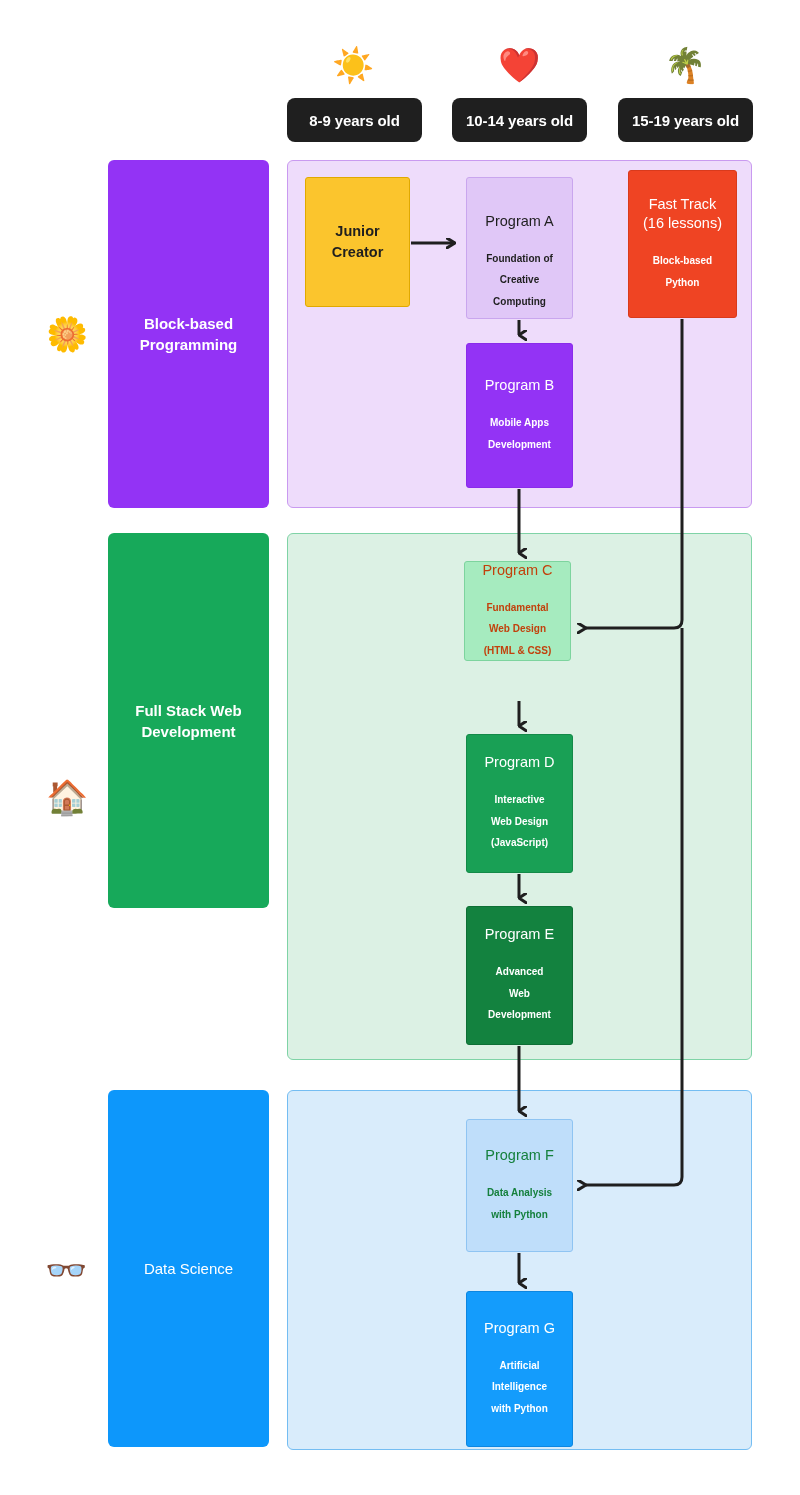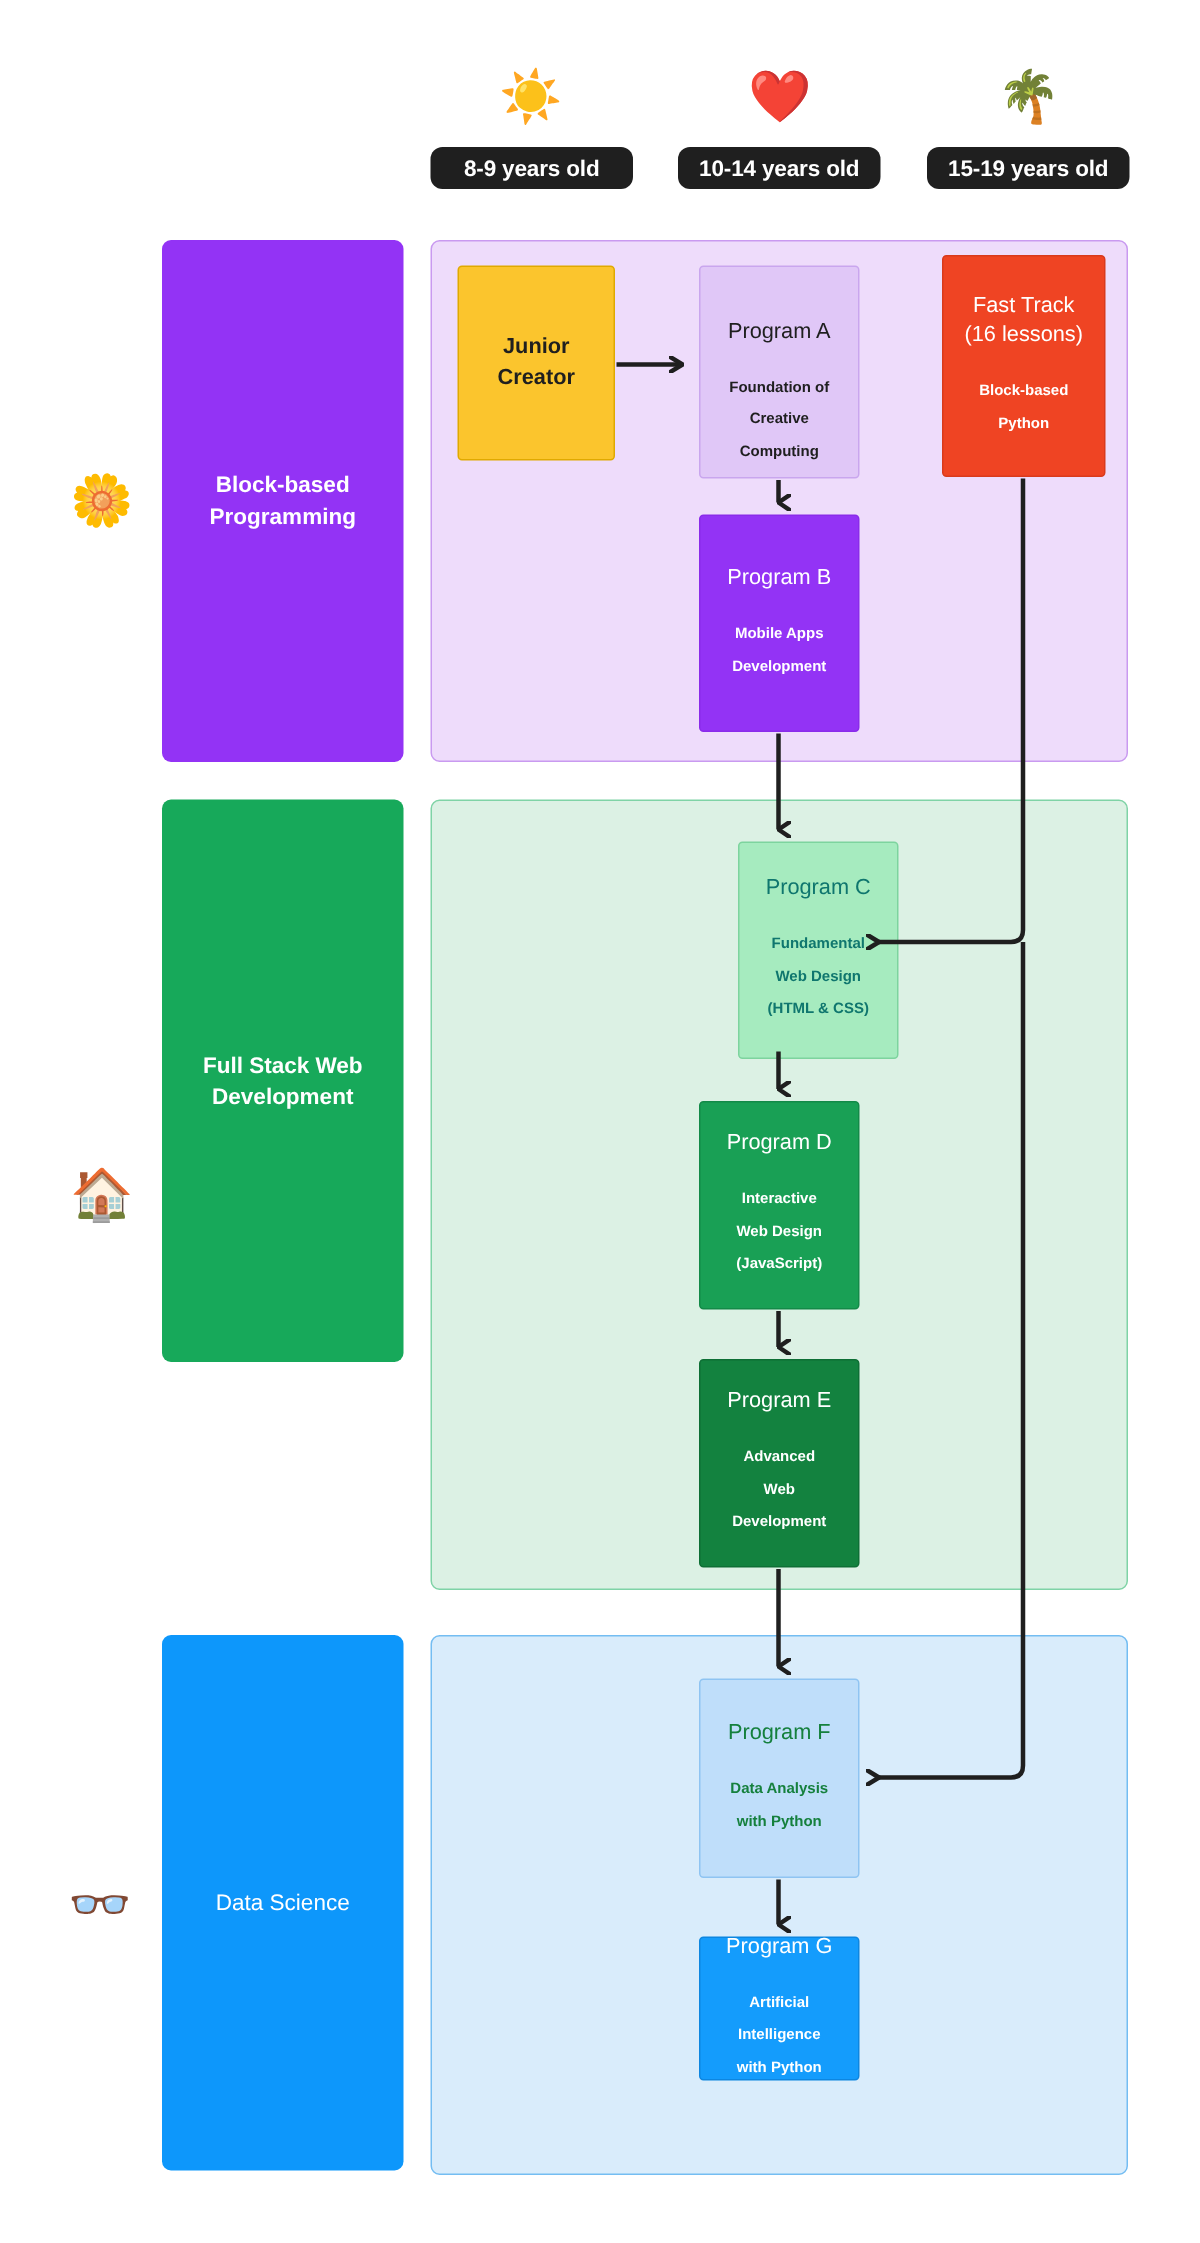--- a/index.html
+++ b/index.html
@@ -19,21 +19,21 @@
   .age-emoji{
     position:absolute;
     width:44px;height:44px;
     font-size:34px;
     line-height:44px;
     text-align:center;
     user-select:none;
   }
   .age-badge{
     position:absolute;
-    height:28px;
+    height:44px;
     background:#1f1f1f;
     border-radius:8px;
     color:#ffffff;
     font-size:15px;
     font-weight:bold;
     display:flex;
     align-items:center;
     justify-content:center;
     letter-spacing:-0.1px;
   }
@@ -168,21 +168,21 @@
     <div class="code">
       <div>Fast Track</div>
       <div>(16 lessons)</div>
     </div>
     <div class="title">
       <div>Block-based</div>
       <div>Python</div>
     </div>
   </div>
 
-  <div class="card" style="left:492px;top:561px;width:107px;height:145px;background:#a6ebbf;border:1px solid #7dd49e;color:#0f766e;">
+  <div class="card" style="left:464px;top:561px;width:107px;height:100px;background:#a6ebbf;border:1px solid #7dd49e;color:#c2410c;">
     <div class="code">Program C</div>
     <div class="title">
       <div>Fundamental</div>
       <div>Web Design</div>
       <div>(HTML &amp; CSS)</div>
     </div>
   </div>
 
   <div class="card" style="left:466px;top:734px;width:107px;height:139px;background:#19a055;border:1px solid #138a48;color:#ffffff;">
     <div class="code">Program D</div>
@@ -203,21 +203,21 @@
   </div>
 
   <div class="card" style="left:466px;top:1119px;width:107px;height:133px;background:#bfdefa;border:1px solid #8fc4f2;color:#15803d;">
     <div class="code">Program F</div>
     <div class="title">
       <div>Data Analysis</div>
       <div>with Python</div>
     </div>
   </div>
 
-  <div class="card" style="left:466px;top:1291px;width:107px;height:96px;background:#149cfc;border:1px solid #0d86e0;color:#ffffff;">
+  <div class="card" style="left:466px;top:1291px;width:107px;height:156px;background:#149cfc;border:1px solid #0d86e0;color:#ffffff;">
     <div class="code">Program G</div>
     <div class="title">
       <div>Artificial</div>
       <div>Intelligence</div>
       <div>with Python</div>
     </div>
   </div>
 
   <svg class="conn" style="left:0;top:0;" width="800" height="1495">
     <defs>

